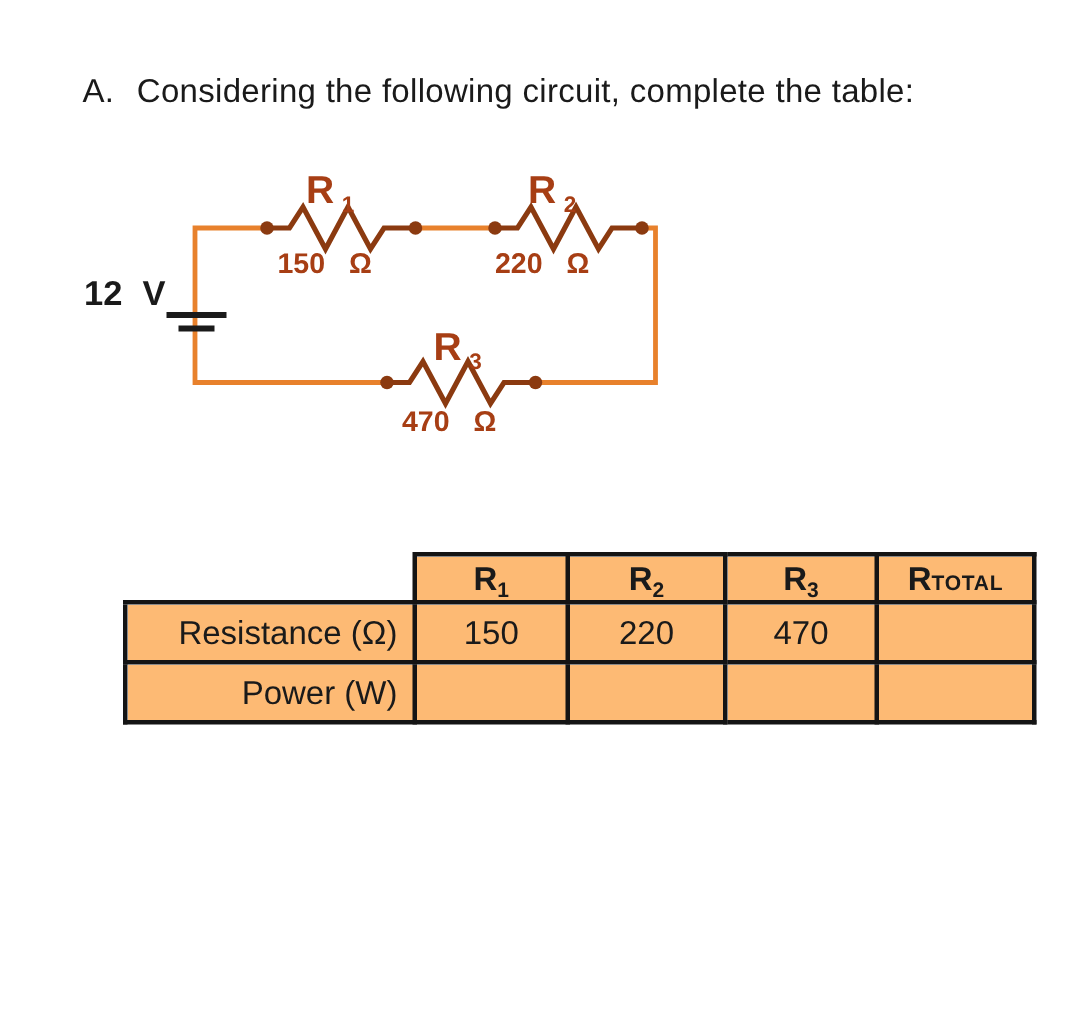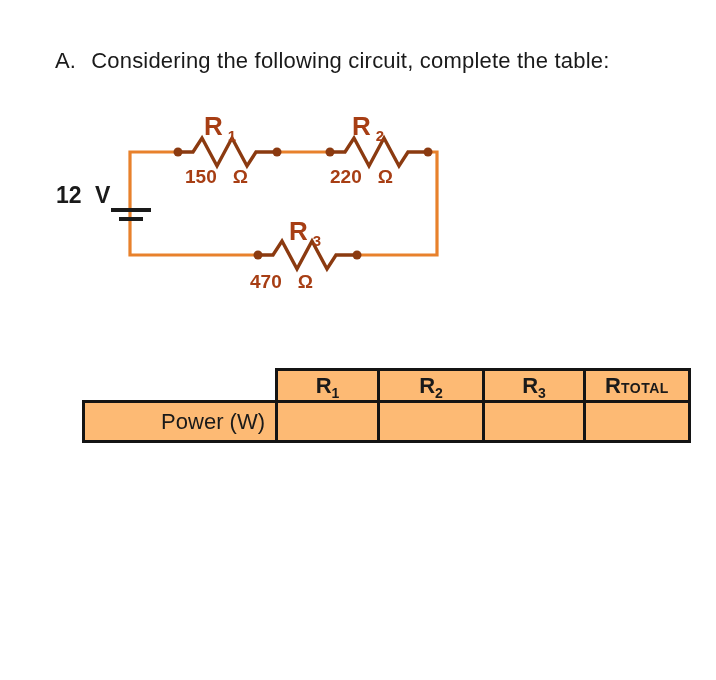--- a/index.html
+++ b/index.html
@@ -131,21 +131,21 @@
 <div class="circuit-label res-name" style="left:352px; top:113px;">
   <span>R</span><span class="sub">2</span>
 </div>
 <div class="circuit-label res-value" style="left:330px; top:167px;">
   <span>220</span><span class="unit">Ω</span>
 </div>
 
 <div class="circuit-label res-name" style="left:289px; top:218px;">
   <span>R</span><span class="sub">3</span>
 </div>
-<div class="circuit-label res-value" style="left:250px; top:272px;">
+<div class="circuit-label res-value" style="left:268px; top:272px;">
   <span>470</span><span class="unit">Ω</span>
 </div>
 
 <table class="data-table">
   <colgroup>
     <col class="col-label">
       <col class="col-r1">
       <col class="col-r2">
       <col class="col-r3">
       <col class="col-rtotal">
@@ -154,20 +154,27 @@
     <tr>
       <th class="corner-cell"></th>
       <th><span class="th-base">R</span><span class="th-sub-num">1</span></th>
       <th><span class="th-base">R</span><span class="th-sub-num">2</span></th>
       <th><span class="th-base">R</span><span class="th-sub-num">3</span></th>
       <th><span class="th-base">R</span><span class="th-sub-caps">TOTAL</span></th>
     </tr>
   </thead>
   <tbody>
     <tr>
+      <td class="row-label">Resistance (Ω)</td>
+      <td class="val-cell">150</td>
+      <td class="val-cell">220</td>
+      <td class="val-cell">470</td>
+      <td class="val-cell"></td>
+    </tr>
+    <tr>
       <td class="row-label">Power (W)</td>
       <td class="val-cell"></td>
       <td class="val-cell"></td>
       <td class="val-cell"></td>
       <td class="val-cell"></td>
     </tr>
   </tbody>
 </table>
 
 </body></html>

